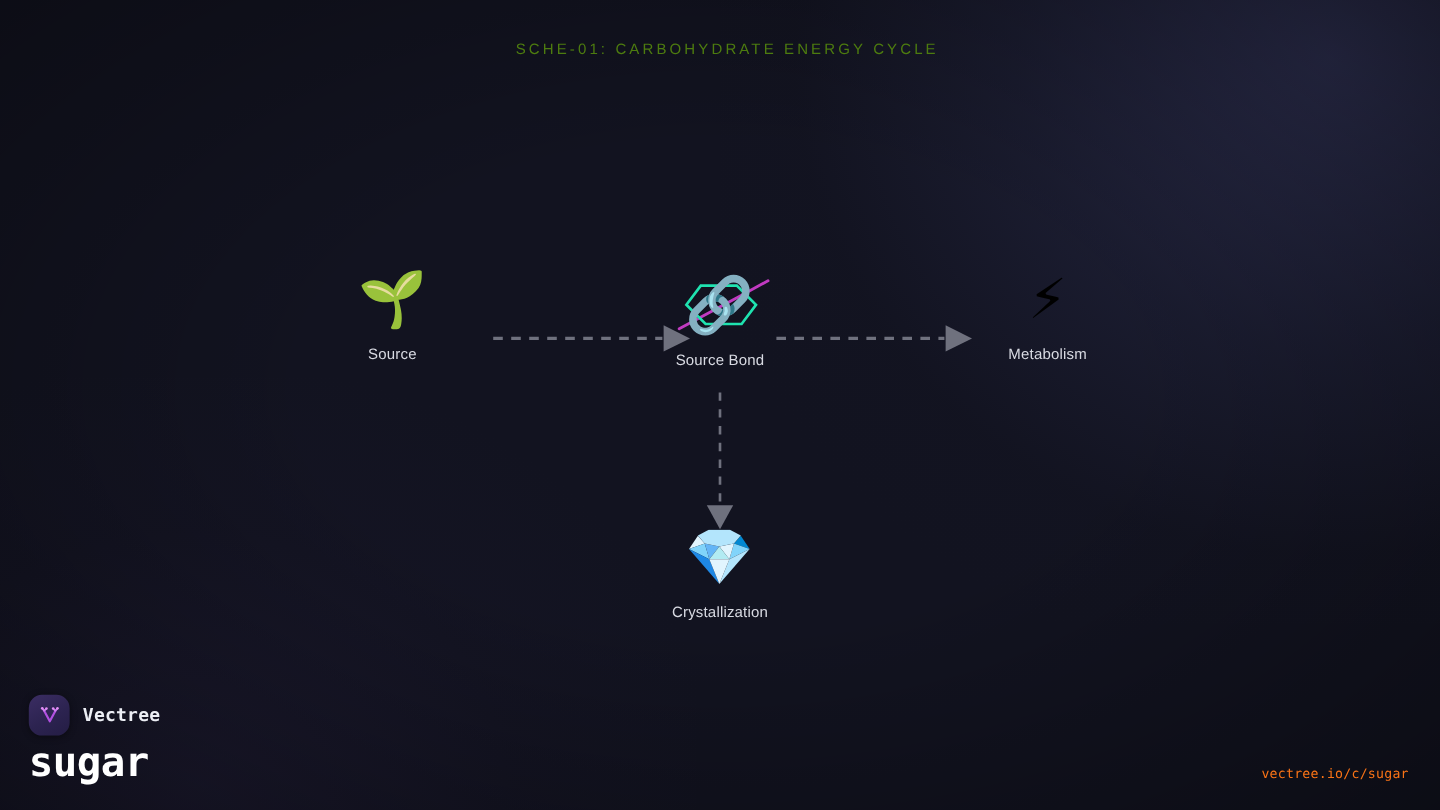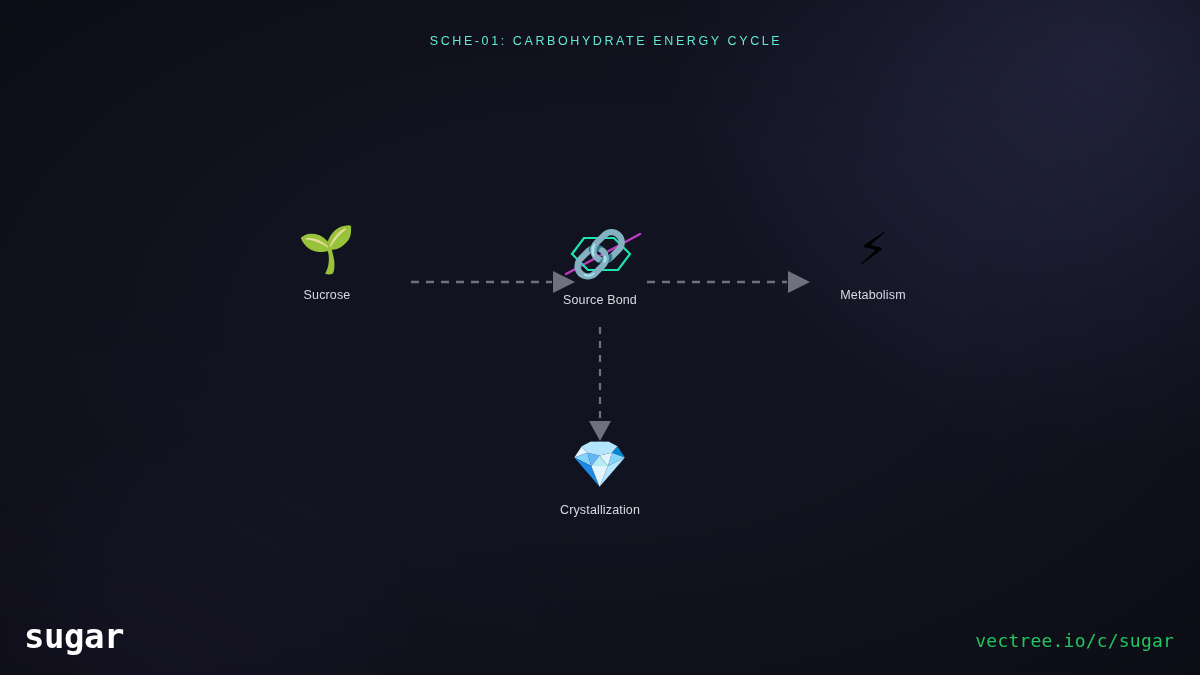--- a/index.html
+++ b/index.html
@@ -57,21 +57,21 @@
 
   
   #diagram-title {
     position: absolute;
     top: 34px; left: 12px; right: 0;
     text-align: center;
     z-index: 6;
     font-size: 12.5px;
     letter-spacing: 2.6px;
     font-weight: 400;
-    color: #5eead4;
+    color: #4d7c0f;
     text-transform: uppercase;
     white-space: nowrap;
   }
 
   
   #graph-canvas {
     position: absolute; inset: 0;
     z-index: 4;
   }
   #edge-layer {
@@ -155,22 +155,22 @@
     color: #ffffff;
     letter-spacing: -0.5px;
     line-height: 1.05;
   }
   #footer-url {
     position: absolute;
     right: 26px;
     bottom: 24px;
     z-index: 8;
     font-family: "DejaVu Sans Mono", "Liberation Mono", monospace;
-    font-size: 18px;
-    color: #22c55e;
+    font-size: 11px;
+    color: #f97316;
     letter-spacing: 0.2px;
   }
 </style>
 </head>
 <body>
 
 <div id="bg-base"></div>
 <div id="bg-glow-tr"></div>
 <div id="bg-glow-bl"></div>
 <div id="bg-vignette"></div>
@@ -194,21 +194,21 @@
     <polygon points="589,421 611,421 600,441" fill="#6f717e"></polygon>
   </g>
 </svg>
 
 <div id="graph-canvas">
 
   <div class="node" style="left:327px; top:218px;">
     <div class="node-icon-wrap">
       <span class="node-emoji">🌱</span>
     </div>
-    <div class="node-label">Sucrose</div>
+    <div class="node-label">Source</div>
   </div>
 
   <div class="node" style="left:600px; top:223px;">
     <div class="node-icon-wrap">
       <svg class="node-deco" width="120" height="84" viewBox="0 0 120 84">
 
         <path d="M26,62 L52,48 L78,34 L100,22" stroke="#c13ac1" stroke-width="2.4" fill="none" stroke-linecap="round"></path>
 
         <polygon points="32,42 44,26 74,26 90,42 78,58 48,58" stroke="#1fe3b0" stroke-width="2.2" fill="none" stroke-linejoin="miter"></polygon>
       </svg>
@@ -226,16 +226,30 @@
 
   <div class="node" style="left:600px; top:433px;">
     <div class="node-icon-wrap">
       <span class="node-emoji">💎</span>
     </div>
     <div class="node-label">Crystallization</div>
   </div>
 </div>
 
 <div id="footer-brand">
+  <div id="brand-row">
+    <div id="brand-logo">
+      <svg width="21" height="21" viewBox="0 0 24 24">
+        <path d="M6.6 7.2 L12 17.2 L17.4 7.2" stroke="#b050e0" stroke-width="2.1" fill="none" stroke-linecap="round" stroke-linejoin="round"></path>
+        <path d="M6.6 7.2 L5.0 5.2 M6.6 7.2 L8.6 5.4" stroke="#d07ef0" stroke-width="1.7" fill="none" stroke-linecap="round"></path>
+        <path d="M17.4 7.2 L15.4 5.4 M17.4 7.2 L19.1 5.2" stroke="#d07ef0" stroke-width="1.7" fill="none" stroke-linecap="round"></path>
+        <circle cx="4.8" cy="4.9" r="1.25" fill="#e08cf5"></circle>
+        <circle cx="8.8" cy="5.1" r="1.25" fill="#e08cf5"></circle>
+        <circle cx="15.2" cy="5.1" r="1.25" fill="#e08cf5"></circle>
+        <circle cx="19.3" cy="4.9" r="1.25" fill="#e08cf5"></circle>
+      </svg>
+    </div>
+    <div id="brand-name">Vectree</div>
+  </div>
   <div id="page-slug">sugar</div>
 </div>
 
 <div id="footer-url">vectree.io/c/sugar</div>
 
 </body></html>

